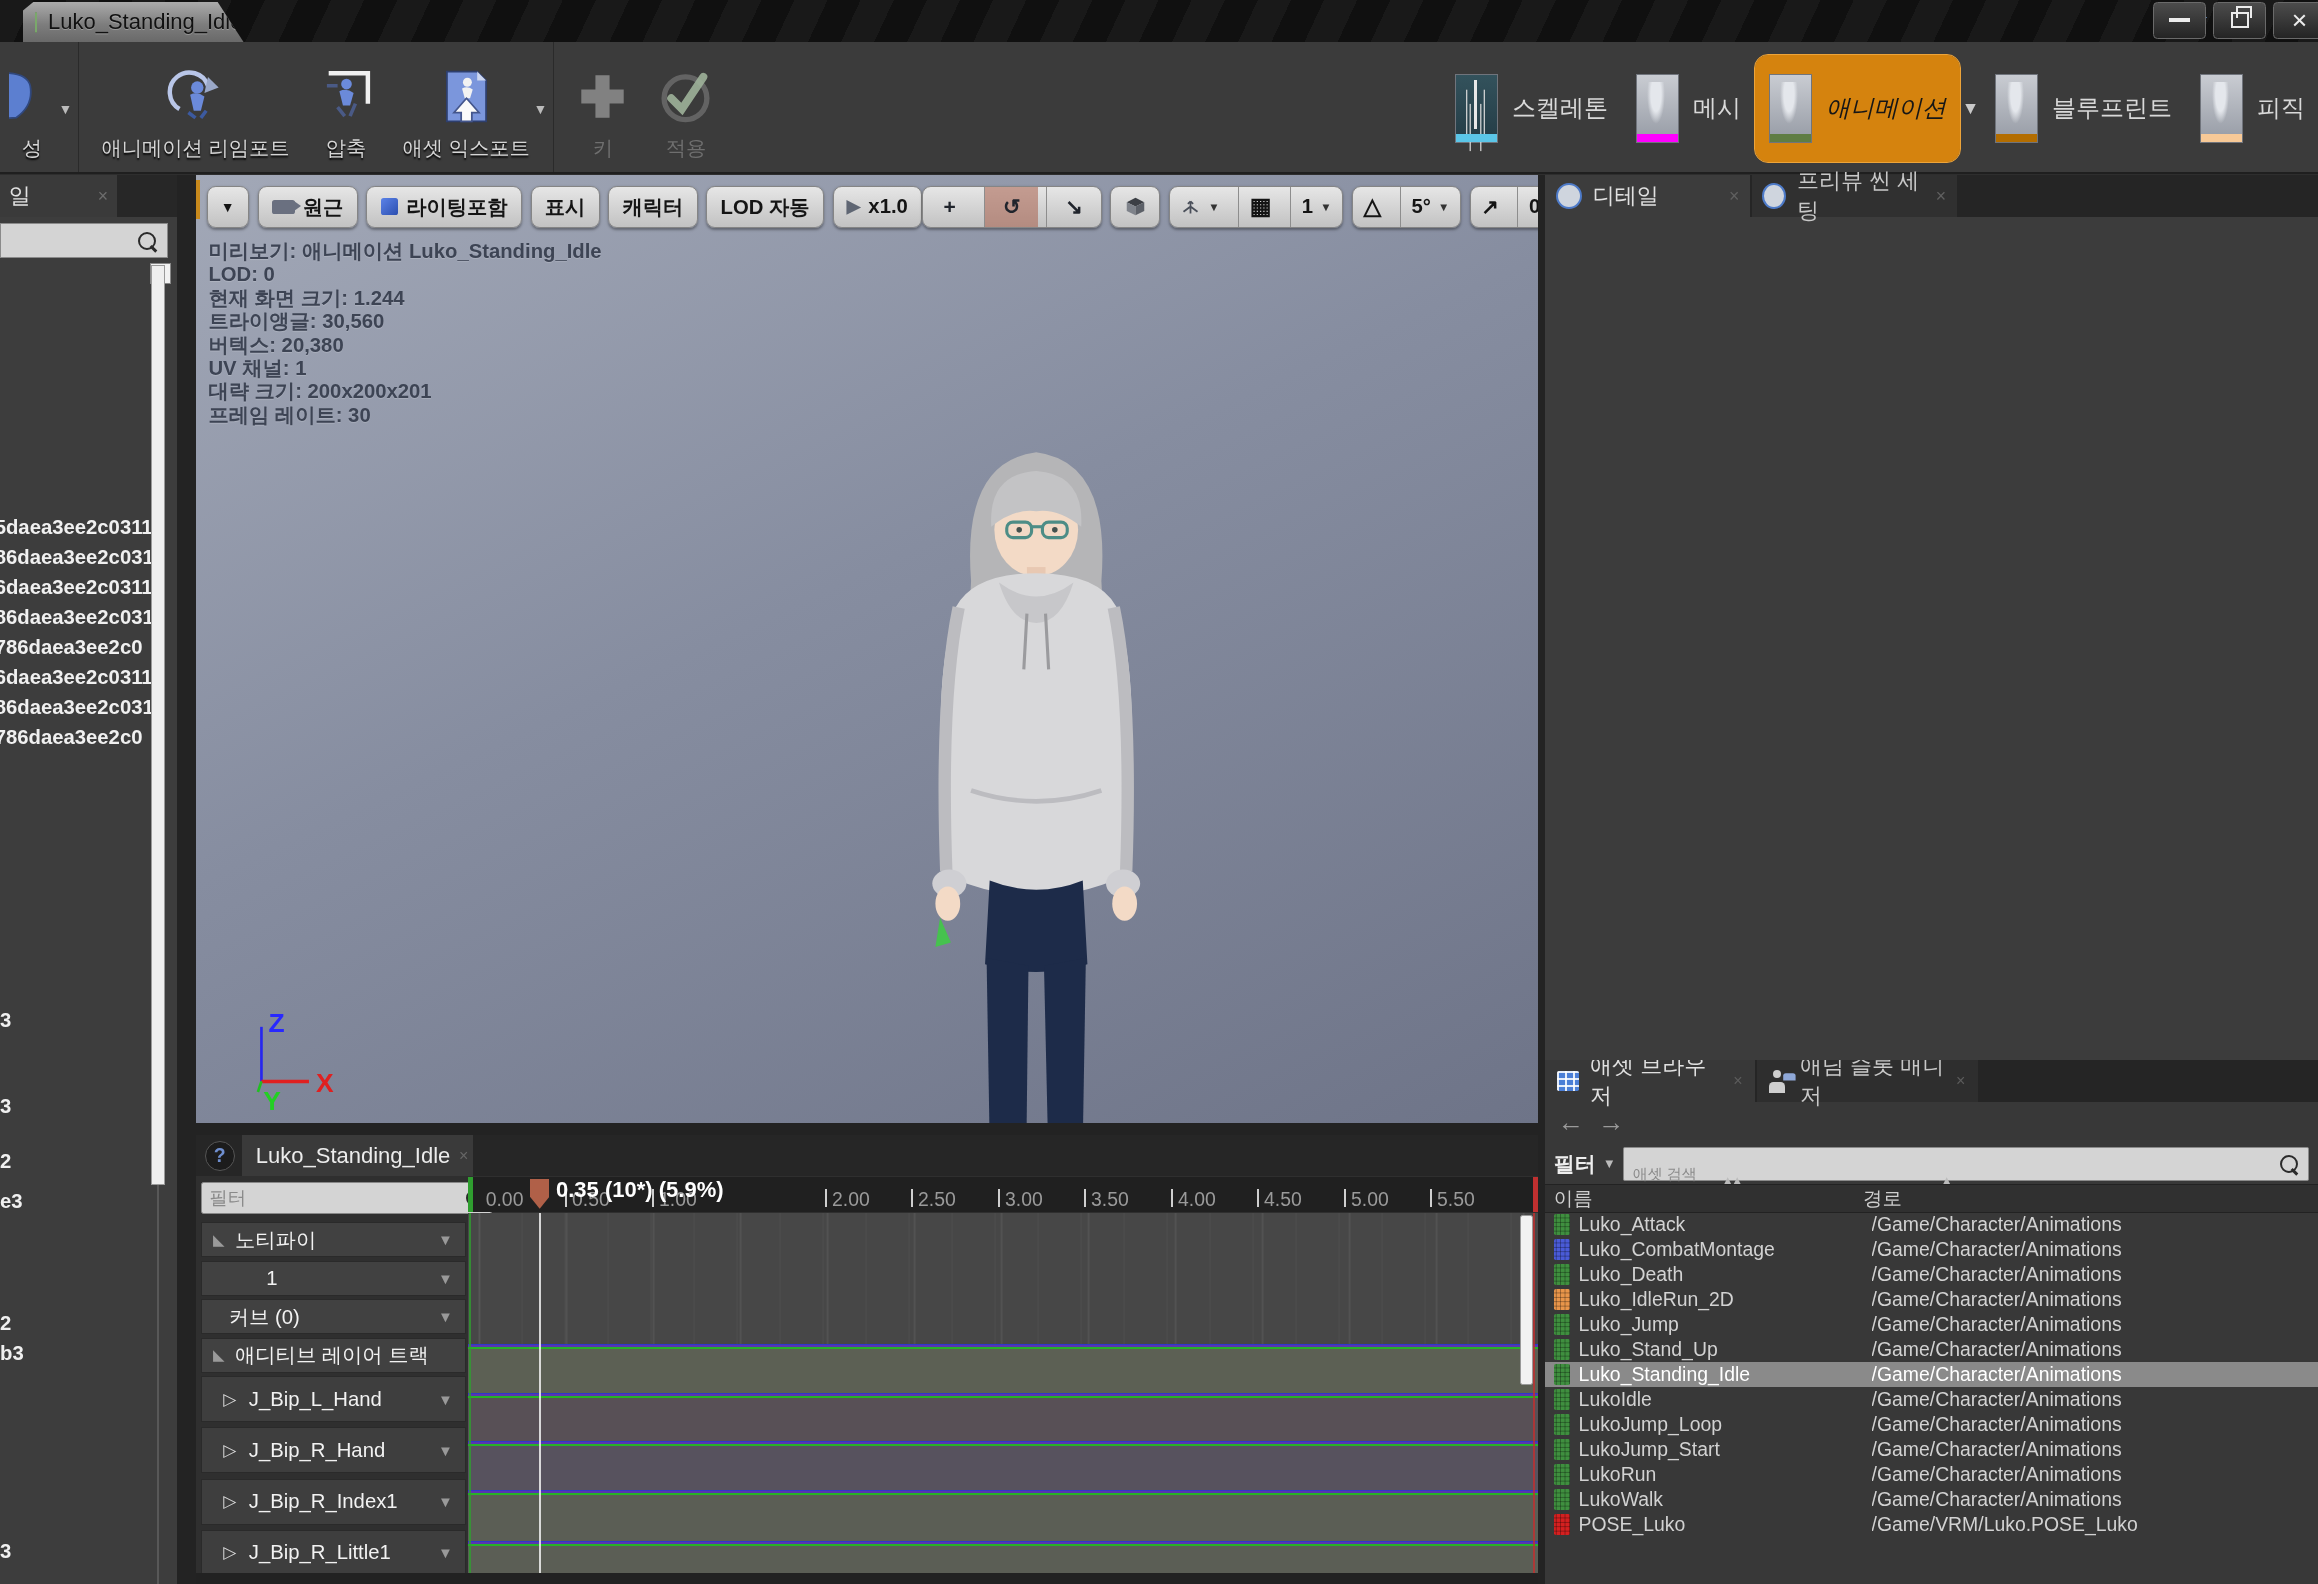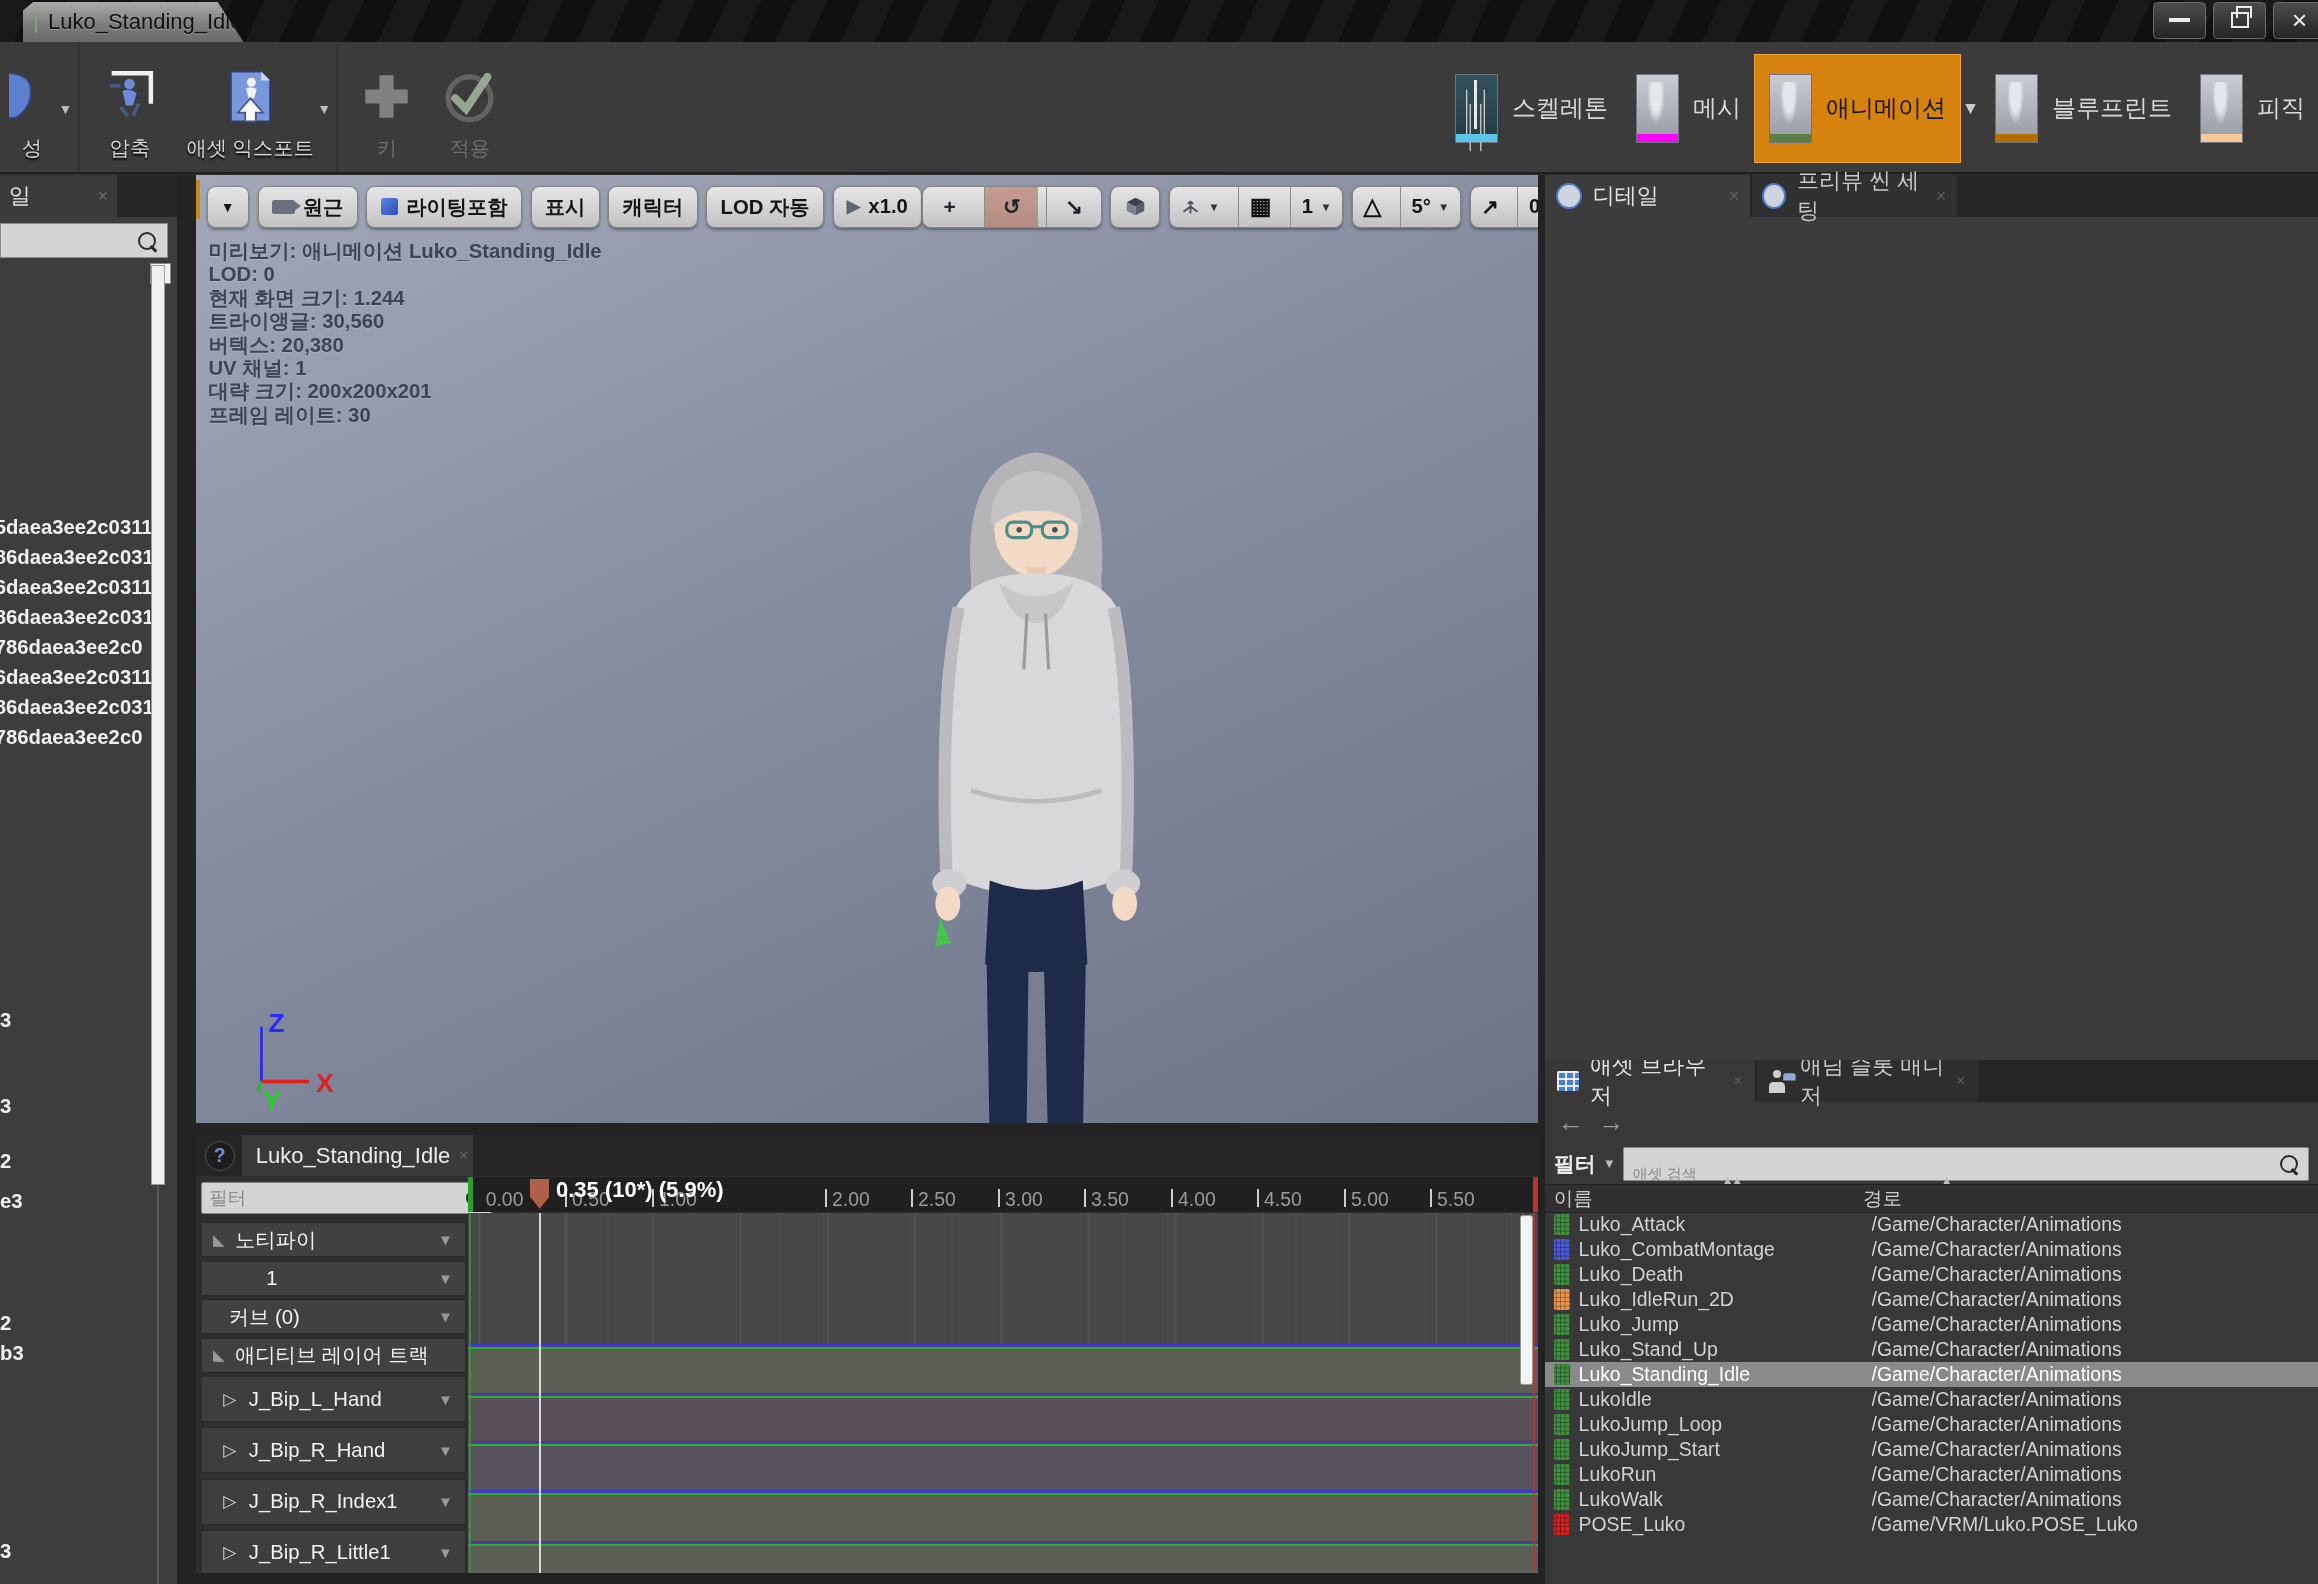--- a/index.html
+++ b/index.html
@@ -40,21 +40,21 @@
   .modebar{position:absolute;right:0;top:42px;height:132px;display:flex;align-items:center;}
   .mode{display:flex;align-items:center;gap:14px;padding:0 14px;}
   .mode .thumb{width:41px;height:67px;background:linear-gradient(#c9ccd2,#959aa4);border:0.9px solid #70747c;position:relative;}
   .mode .thumb::before{content:"";position:absolute;left:10.6px;top:7px;width:17.7px;height:42px;
     background:radial-gradient(ellipse at 50% 30%,#e4e7ec 0 40%,transparent 70%);}
   .mode .thumb::after{content:"";position:absolute;left:0;right:0;bottom:0;height:8px;background:var(--uc);}
   .mode .thumb.skel{background:linear-gradient(#33525c,#243c46);}
   .mode .thumb.skel::before{content:"";position:absolute;left:18.5px;top:5.3px;width:2.6px;height:49px;background:#e8e8e8;
     box-shadow:-8.8px 8.8px 0 -0.9px #dcdcdc,8.8px 8.8px 0 -0.9px #dcdcdc,-5.3px 23px 0 -0.9px #dcdcdc,5.3px 23px 0 -0.9px #dcdcdc;}
   .mode .mlabel{font-size:24px;color:#d9d9d9;white-space:nowrap;}
-  .mode.active{background:#d5830e;outline:1.8px solid #eda43a;border-radius:0;padding:19px 14px;}
+  .mode.active{background:#d5830e;outline:1.8px solid #eda43a;border-radius:13px;padding:19px 14px;font-style:italic;}
   .mode.active .mlabel{color:#161616;}
   .mode-caret{color:#c9c9c9;font-size:17.7px;padding:0 1.8px;}
   
   .left-panel{position:absolute;left:0;top:175px;width:177px;height:1410px;background:#3d3d3d;overflow:hidden;}
   .lp-tabstrip{position:absolute;left:0;top:0;width:177px;height:42px;background:#272727;}
   .lp-tab{position:absolute;left:0;top:0;width:117px;height:42px;background:#3a3a3a;
     display:flex;align-items:center;padding:0 8.8px;box-sizing:border-box;font-size:22px;color:#e2e2e2;}
   .lp-tab .x{margin-left:auto;color:#6d6d6d;font-size:17.7px;}
   .lp-search{position:absolute;left:0;top:48px;width:168px;height:35px;background:#d4d4d4;border:0.9px solid #8a8a8a;
     box-sizing:border-box;display:flex;align-items:center;}
@@ -219,20 +219,32 @@
             </svg>
         </span>
         <span class="lbl">성</span>
         <span class="dd">▼</span>
       </div>
     </div>
     <div class="tgroup">
       <div class="tbtn">
         <span class="ticon">
           <svg width="57" height="57" viewBox="0 0 64 64">
+            <path d="M14 46 A 22 22 0 1 1 46 20" fill="none" stroke="#b9c6e8" stroke-width="5"></path>
+            <polygon points="46,10 58,22 42,28" fill="#9aa8c8"></polygon>
+            <circle cx="34" cy="22" r="7" fill="#6b8ada"></circle>
+            <path d="M26 30 Q34 26 42 32 L38 48 L30 48 Z" fill="#6b8ada"></path>
+            <path d="M24 50 L32 56 M44 48 L38 56" stroke="#3c5aa0" stroke-width="4"></path>
+          </svg>
+        </span>
+        <span class="lbl">애니메이션 리임포트</span>
+      </div>
+      <div class="tbtn">
+        <span class="ticon">
+          <svg width="57" height="57" viewBox="0 0 64 64">
             <path d="M12 6 H56 V40" fill="none" stroke="#f0f0f0" stroke-width="5"></path>
             <circle cx="32" cy="18" r="6" fill="#6b8ada"></circle>
             <path d="M24 26 Q32 22 40 28 L36 42 L28 42 Z" fill="#6b8ada"></path>
             <path d="M10 20 H22 M22 44 L30 54 M42 40 L36 54" stroke="#4a5a86" stroke-width="4"></path>
           </svg>
         </span>
         <span class="lbl">압축</span>
       </div>
       <div class="tbtn">
         <span class="ticon">

